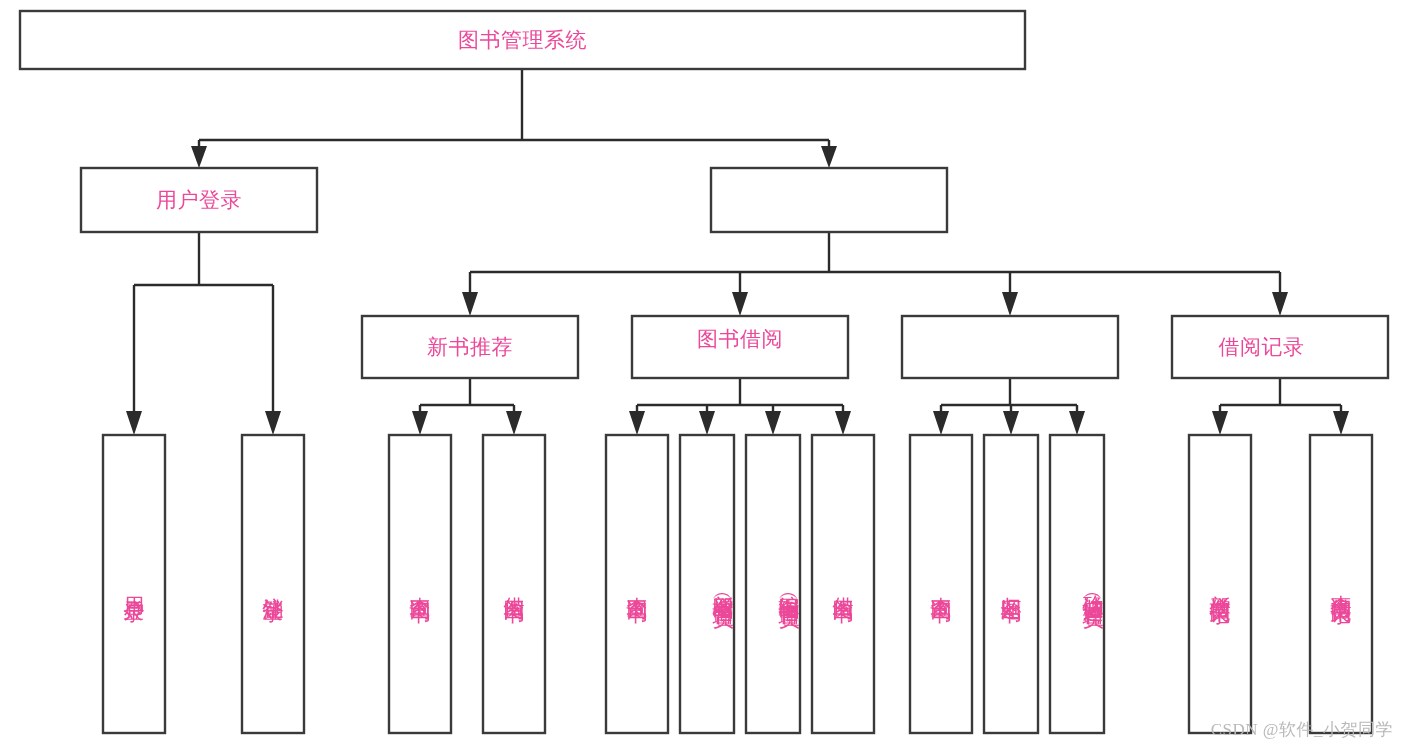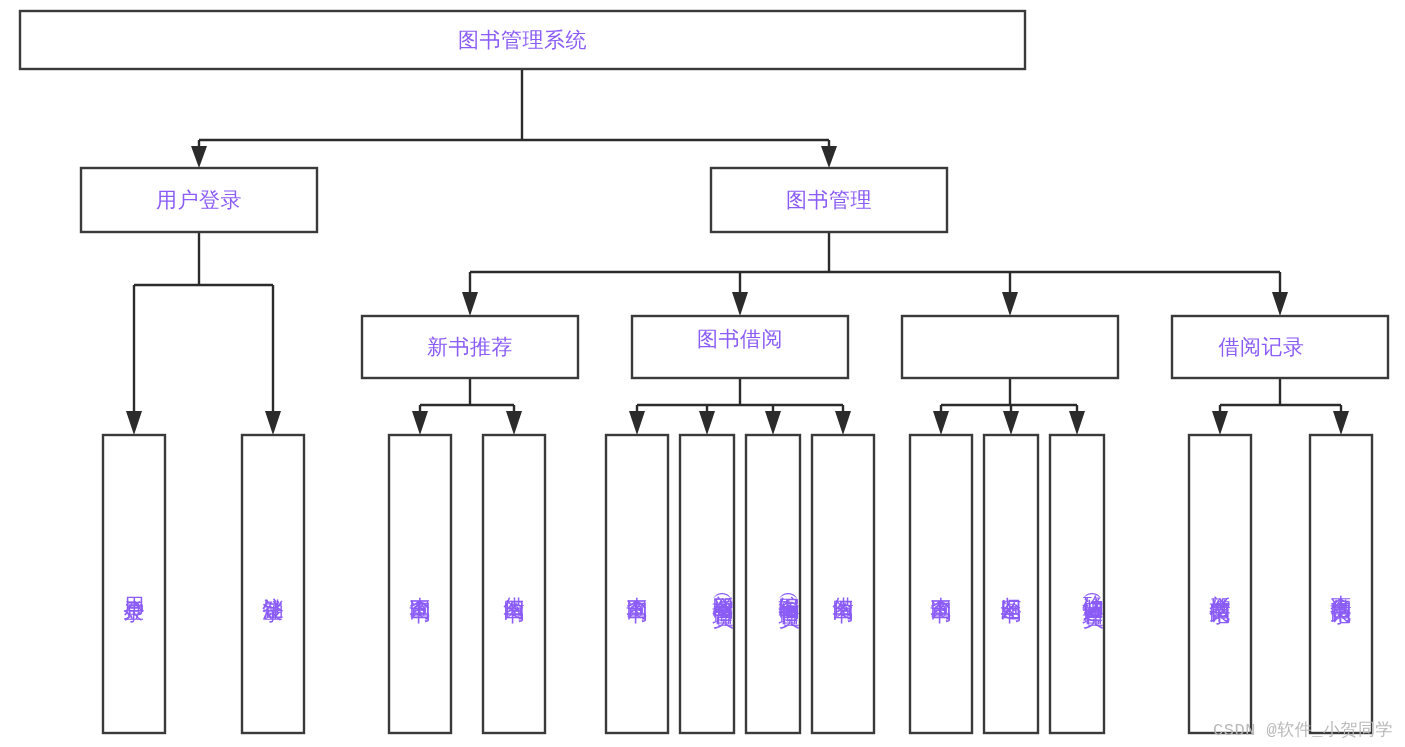--- a/index.html
+++ b/index.html
@@ -38,21 +38,21 @@
   }
   .arrow-head {
     fill: #2b2b2b;
     stroke: none;
   }
   .node-label {
     position: absolute;
     display: flex;
     align-items: center;
     justify-content: center;
-    color: #8b5cf6;
+    color: #ec4899;
     text-align: center;
     line-height: 1.15;
     pointer-events: none;
   }
   .node-label.horizontal {
     font-size: 21px;
     letter-spacing: 0.5px;
   }
   .node-label.vertical {
     writing-mode: vertical-rl;
@@ -70,21 +70,21 @@
     padding-top: 0;
   }
   #watermark {
     position: absolute;
     right: 12px;
     bottom: 6px;
     font-size: 17px;
     color: #b9b9b9;
     letter-spacing: 0.5px;
     white-space: nowrap;
-    font-family: Liberation Mono, monospace;
+    font-family: Liberation Serif, serif;
   }
 </style>
 </head>
 <body>
 
 <div id="diagram-root">
 
   <svg id="flow-svg" viewBox="0 0 1405 747">
     <g>
 
@@ -170,21 +170,20 @@
       <rect class="node-rect" x="984" y="435" width="54" height="298"></rect>
       <rect class="node-rect" x="1050" y="435" width="54" height="298"></rect>
       <rect class="node-rect" x="1189" y="435" width="62" height="298"></rect>
       <rect class="node-rect" x="1310" y="435" width="62" height="298"></rect>
     </g>
   </svg>
 
   <div class="node-label horizontal" style="left:20px; top:11px; width:1005px; height:58px;">图书管理系统</div>
 
   <div class="node-label horizontal" style="left:81px; top:168px; width:236px; height:64px;">用户登录</div>
-  <div class="node-label horizontal" style="left:711px; top:168px; width:236px; height:64px;">图书管理</div>
 
   <div class="node-label horizontal" style="left:362px; top:316px; width:216px; height:62px;border-radius:16px;">新书推荐</div>
   <div class="node-label horizontal" style="left:632px; top:316px; width:216px; height:46px;">图书借阅</div>
   <div class="node-label horizontal" style="left:1172px; top:316px; width:179px; height:62px;border-radius:23px;">借阅记录</div>
 
   <div class="node-label vertical centered" style="left:103px; top:435px; width:62px; height:298px;">用户登录</div>
   <div class="node-label vertical centered" style="left:242px; top:435px; width:62px; height:298px;">注销登录</div>
   <div class="node-label vertical centered" style="left:389px; top:435px; width:62px; height:298px;">查询图书</div>
   <div class="node-label vertical centered" style="left:483px; top:435px; width:62px; height:298px;">借阅图书</div>
   <div class="node-label vertical centered" style="left:606px; top:435px; width:62px; height:298px;">查询图书</div>

